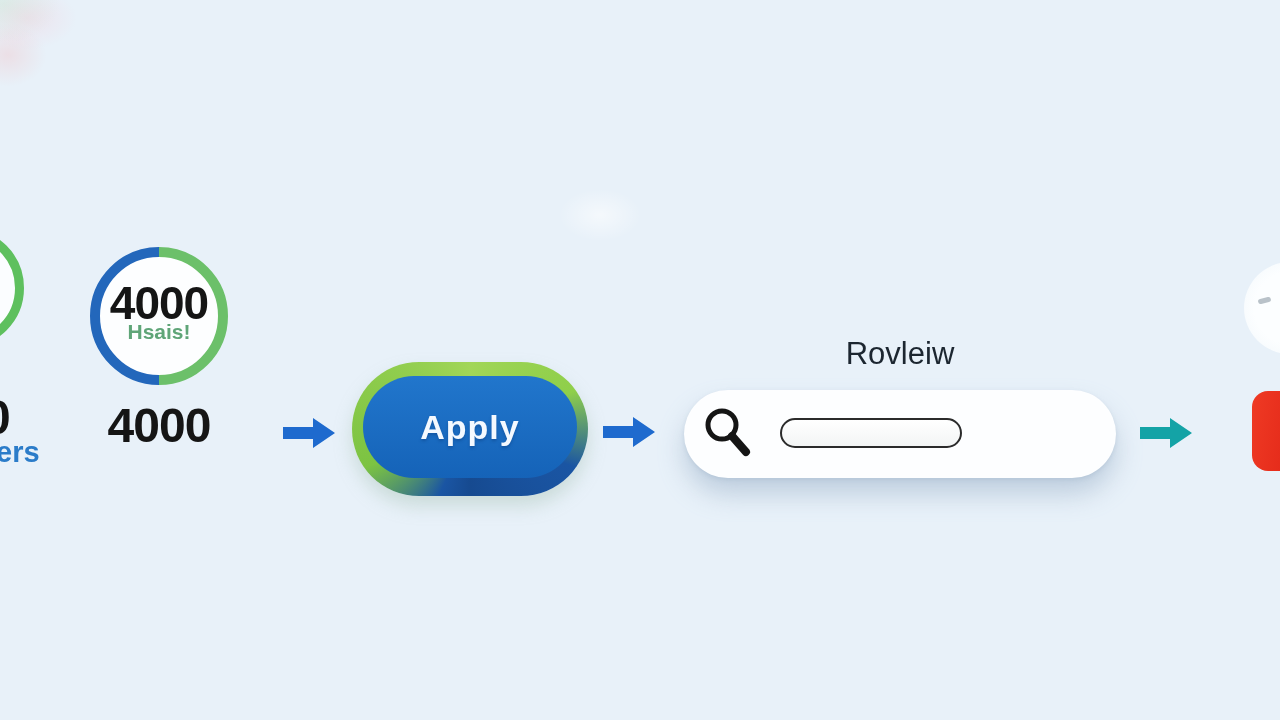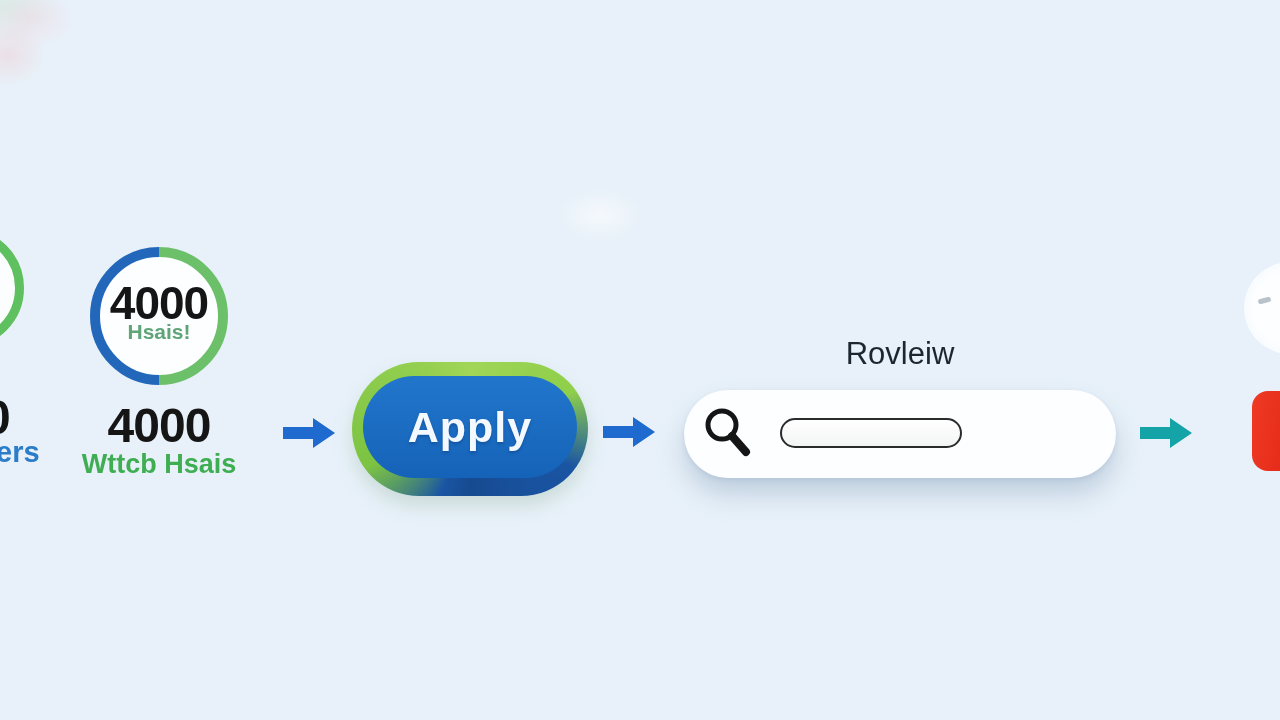--- a/index.html
+++ b/index.html
@@ -38,21 +38,21 @@
 
   
   .apply-ring{left:352px;top:362px;width:236px;height:134px;border-radius:67px;
     background:conic-gradient(from 0deg,#a2d658 0deg,#8fcf4a 70deg,#1a55a3 110deg,
       #164a90 180deg,#1a55a3 205deg,#7cc342 250deg,#a2d658 360deg);
     box-shadow:0 10px 18px rgba(150,180,160,.35);}
   .apply-btn{position:absolute;left:11px;top:14px;right:11px;bottom:18px;border-radius:51px;
     background:linear-gradient(180deg,#2176cc,#1563b8);border:none;cursor:pointer;
     display:flex;align-items:center;justify-content:center;}
   .apply-label{font-family:"Liberation Sans","DejaVu Sans",sans-serif;
-    font-size:43px;font-weight:bold;color:#f4f9ff;letter-spacing:1px;
+    font-size:34px;font-weight:bold;color:#f4f9ff;letter-spacing:1px;
     text-shadow:0 2px 3px rgba(10,50,110,.35);}
 
   
   .review-title{left:780px;top:336px;width:240px;text-align:center;
     font-size:31px;font-weight:400;color:#1c2630;}
   .search-pill{left:684px;top:390px;width:432px;height:88px;border-radius:44px;
     background:#fdfeff;
     box-shadow:0 16px 26px rgba(140,165,190,.45),0 2px 4px rgba(160,180,200,.3);}
   .search-icon{left:704px;top:404px;}
   .search-field{left:780px;top:418px;width:182px;height:30px;box-sizing:border-box;
@@ -78,21 +78,20 @@
   <div class="abs left-label">ers</div>
 
   <svg class="abs ring-svg" width="150" height="150">
     <circle cx="75" cy="75" r="62" fill="#fdfeff"></circle>
     <path d="M 75 11 A 64 64 0 0 1 75 139" fill="none" stroke="#6cc06a" stroke-width="10"></path>
     <path d="M 75 139 A 64 64 0 0 1 75 11" fill="none" stroke="#2367bb" stroke-width="10"></path>
   </svg>
   <div class="abs circle-value">4000</div>
   <div class="abs circle-sublabel">Hsais!</div>
   <div class="abs stat-value">4000</div>
-  <div class="abs stat-label">Wttcb Hsais</div>
 
   <svg class="abs arrow1" width="54" height="34">
     <polygon points="0,11 30,11 30,2 52,17 30,32 30,23 0,23" fill="#1e6ace"></polygon>
   </svg>
 
   <div class="abs apply-ring">
     <button class="apply-btn">
       <span class="apply-label">Apply</span>
     </button>
   </div>

